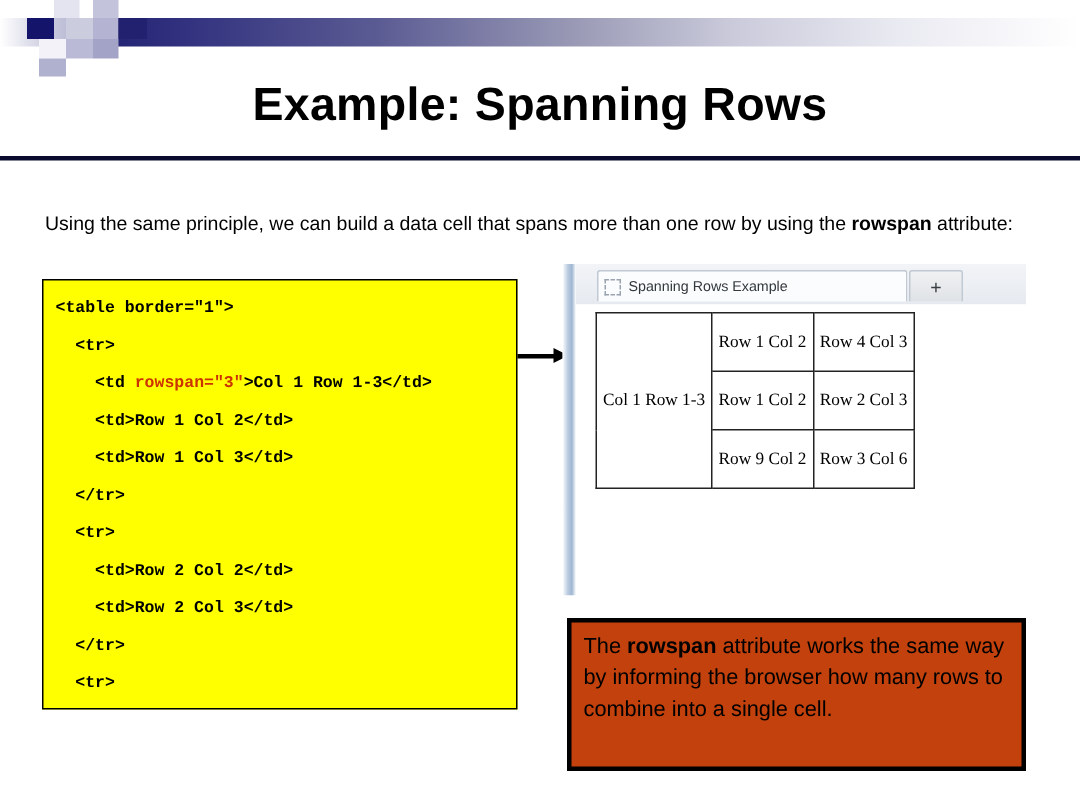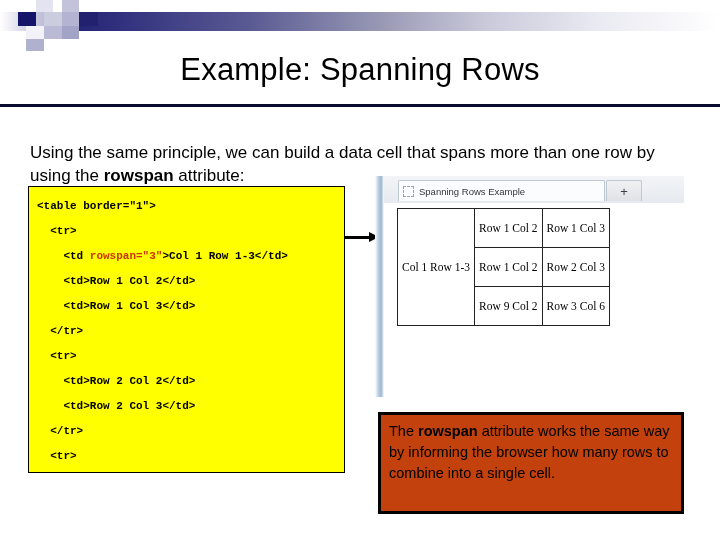--- a/index.html
+++ b/index.html
@@ -53,38 +53,38 @@
   #sq-lav-h      { left: 26px; top: 39px; width: 18px; height: 12px; background:#b0b0cf; }
   #sq-navy-i     { left: 79px; top: 12px; width: 19px; height: 14px; background:#21216f; }
 
   
   #title {
     position: absolute;
     left: 0; top: 52px;
     width: 720px;
     text-align: center;
     font-size: 31px;
-    font-weight: normal;
+    font-weight: bold;
     color: #000000;
     letter-spacing: 0.2px;
     white-space: nowrap;
   }
   #title-rule {
     position: absolute;
     left: 0; top: 104px;
     width: 720px; height: 3px;
     background: #0b0b30;
   }
 
   
   #intro {
     position: absolute;
     left: 30px; top: 124px;
     width: 660px;
-    font-size: 17px;
+    font-size: 13px;
     line-height: 23px;
     color: #000000;
   }
   #intro b { font-weight: bold; }
 
   
   #code-block {
     position: absolute;
     left: 28px; top: 186px;
     width: 317px; height: 287px;
@@ -274,21 +274,21 @@
       <span id="tab-title">Spanning Rows Example</span>
     </div>
     <div id="browser-newtab">+</div>
   </div>
   <div id="browser-page">
     <table id="render-table">
       <tbody>
           <tr>
         <td class="span-cell" rowspan="3">Col 1 Row 1-3</td>
         <td>Row 1 Col 2</td>
-        <td>Row 1 Col 3</td>
+        <td>Row 4 Col 3</td>
       </tr>
       <tr>
         <td>Row 1 Col 2</td>
         <td>Row 2 Col 3</td>
       </tr>
       <tr>
         <td>Row 9 Col 2</td>
         <td>Row 3 Col 6</td>
       </tr>
     </tbody>

